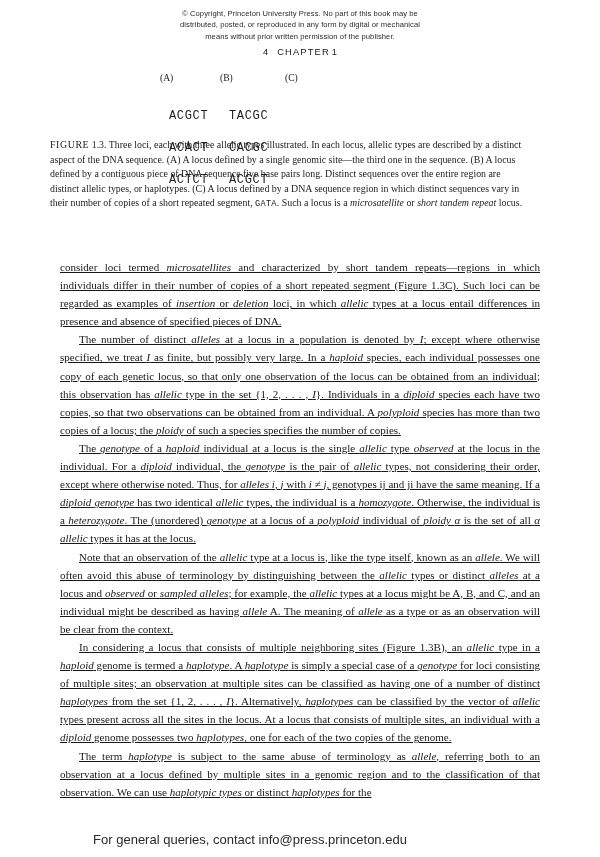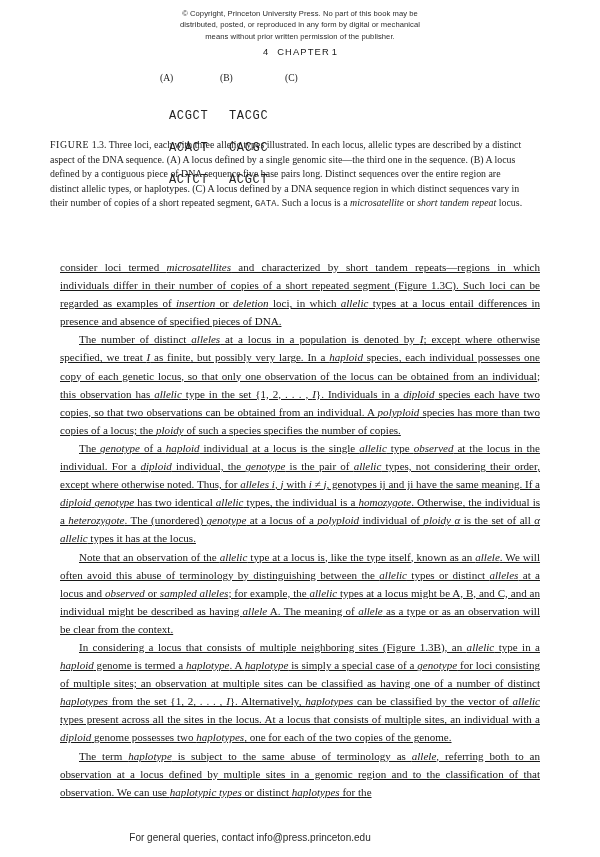--- a/index.html
+++ b/index.html
@@ -143,21 +143,21 @@
   }
 
   
   .footer {
     position: absolute;
     top: 832px;
     left: 0;
     width: 500px;
     text-align: center;
     font-family: "Liberation Sans", sans-serif;
-    font-size: 10px;
+    font-size: 13px;
     color: #2a2a2a;
   }
 </style>
 </head>
 <body>
 
 <div class="page">
 
   <div class="copyright">
     <span>© Copyright, Princeton University Press. No part of this book may be</span>

